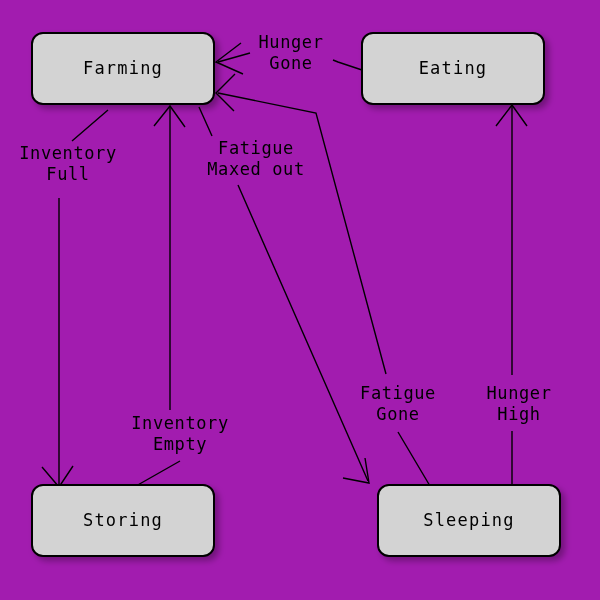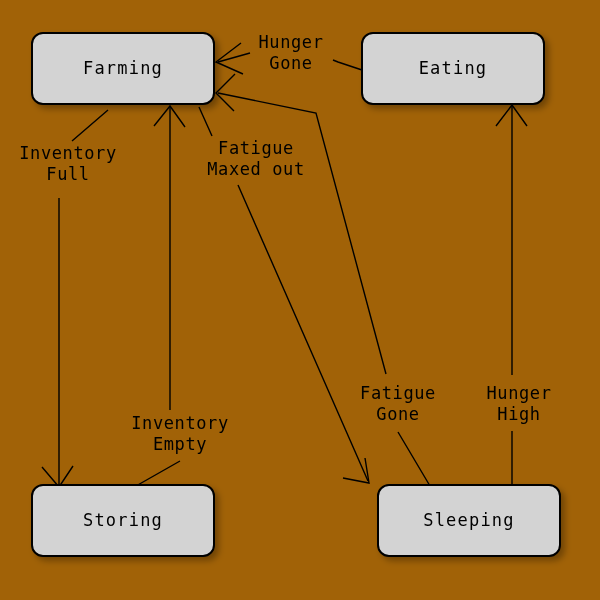--- a/index.html
+++ b/index.html
@@ -4,21 +4,21 @@
 <style>
   html, body {
     margin: 0;
     padding: 0;
     background: #ffffff;
   }
   #canvas {
     position: relative;
     width: 600px;
     height: 600px;
-    background: #a16207;
+    background: #a21caf;
     overflow: hidden;
     font-family: "DejaVu Sans Mono", "Liberation Mono", monospace;
   }
   svg.diagram {
     position: absolute;
     left: 0;
     top: 0;
     width: 600px;
     height: 600px;
   }

